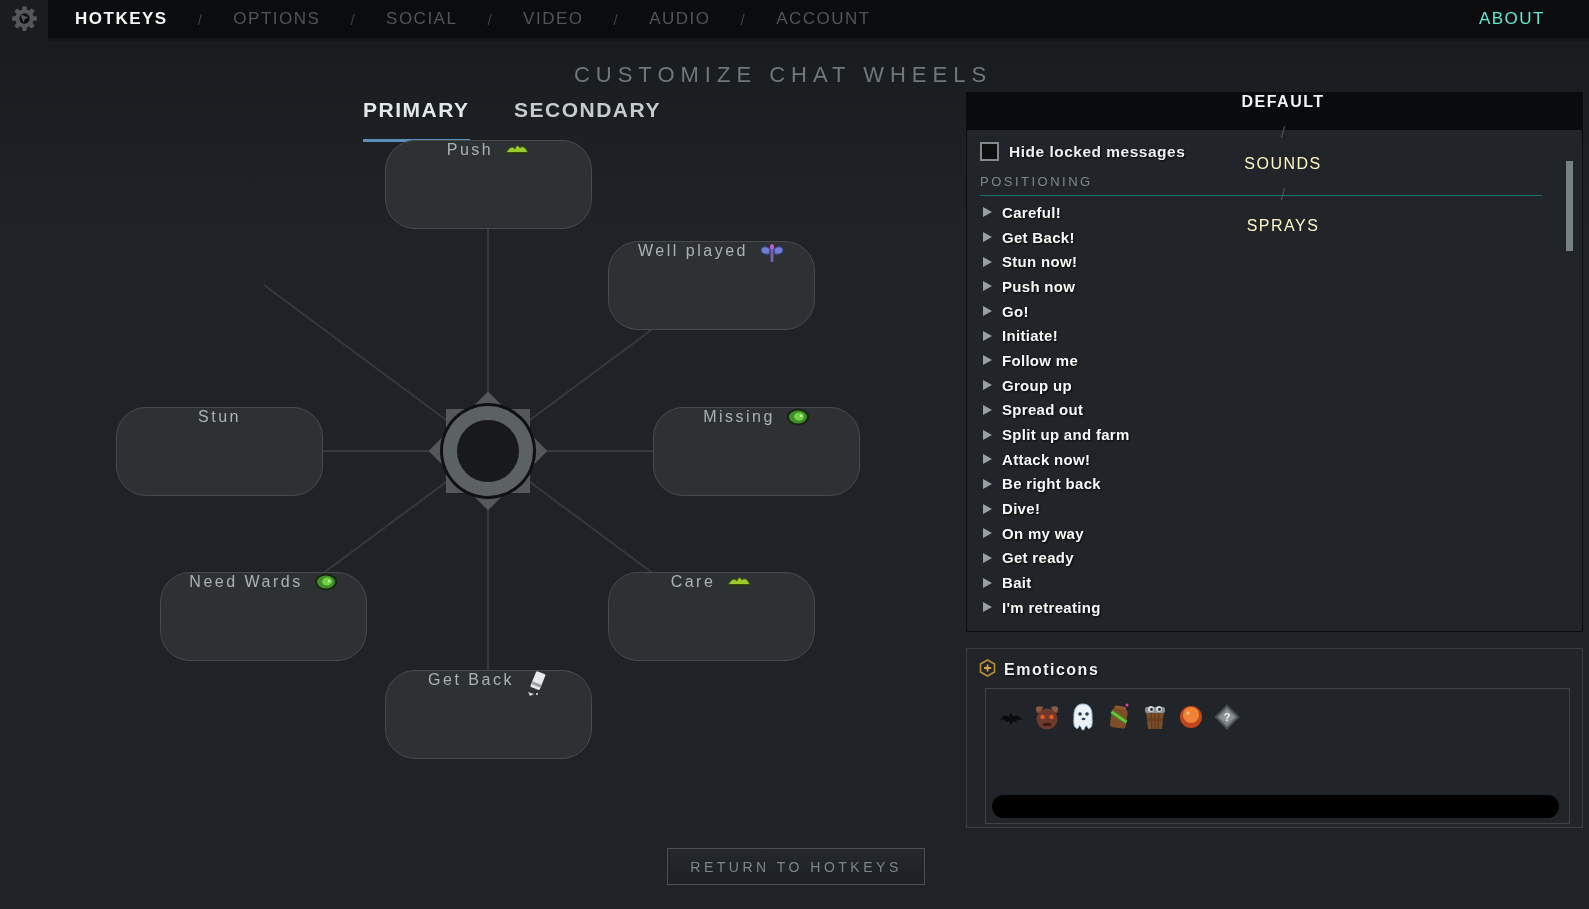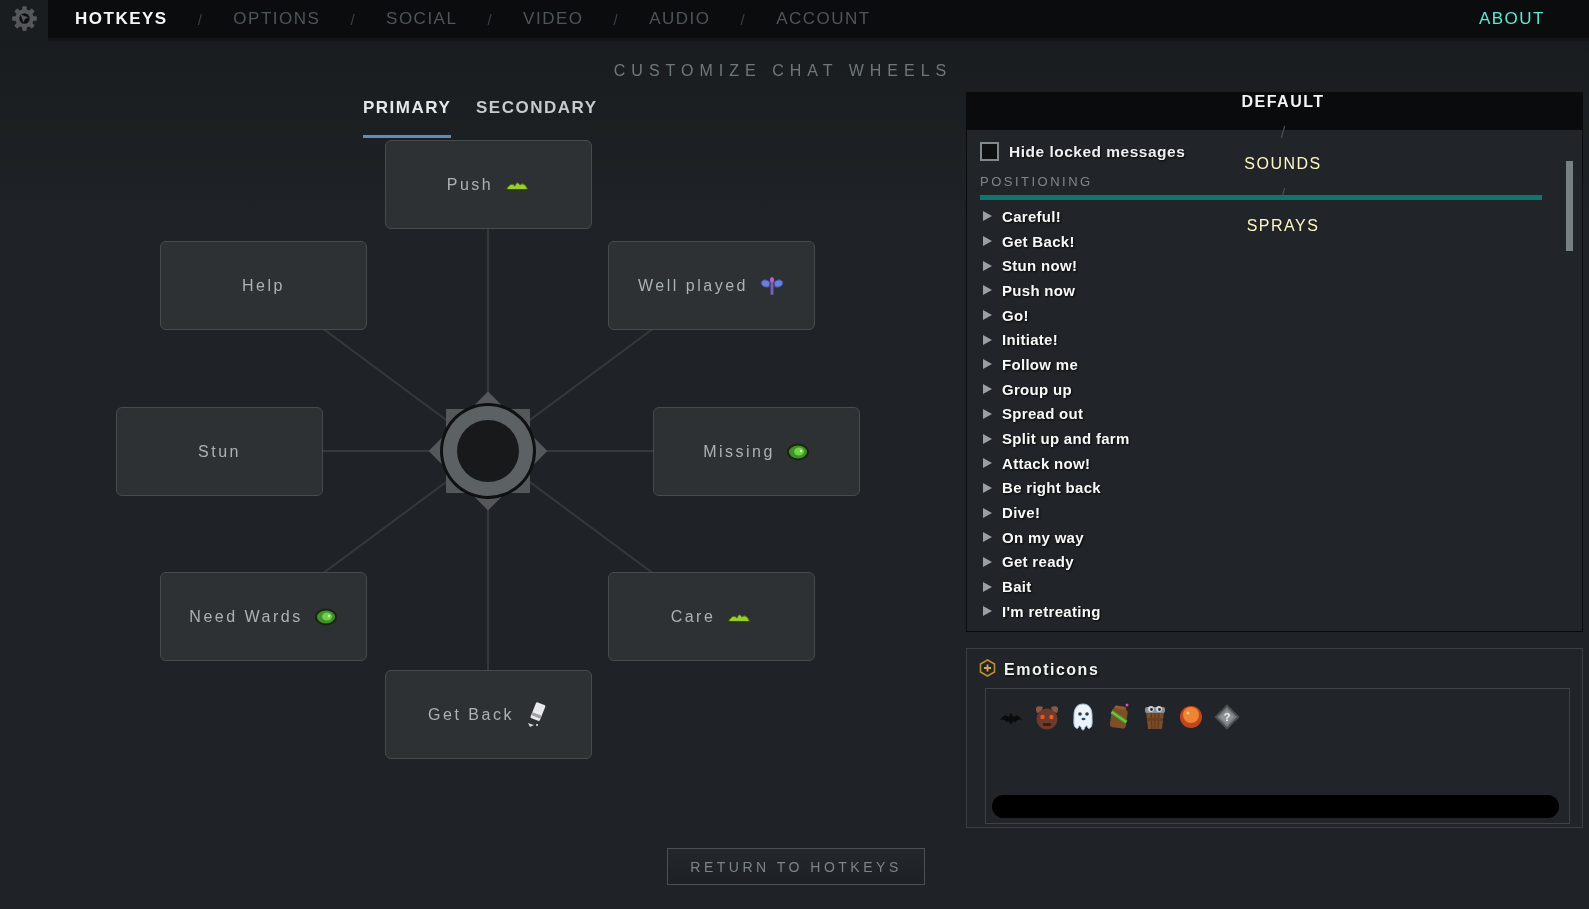--- a/index.html
+++ b/index.html
@@ -16,30 +16,30 @@
   .nav-list { margin-left:75px; display:flex; align-items:center; gap:30px;
     font-size:17px; letter-spacing:1.5px; }
   .nav-item { color:#4e5559; cursor:pointer; }
   .nav-item.active { color:#f5f7f7; font-weight:bold; }
   .nav-slash { color:#3a4044; font-size:15px; }
   .nav-about { margin-left:auto; margin-right:44px; color:#5eead4; font-size:17px;
     letter-spacing:1.5px; cursor:pointer; }
 
   
   .page-title { position:absolute; left:0; top:62px; width:1566px; text-align:center;
-    color:#6e787b; font-size:16px; letter-spacing:6px; }
-  .wheel-tab { position:absolute; top:98px; font-size:17px; letter-spacing:1.5px;
+    color:#6e787b; font-size:22px; letter-spacing:6px; }
+  .wheel-tab { position:absolute; top:98px; font-size:21px; letter-spacing:1.5px;
     padding-bottom:17px; cursor:pointer; }
   .wheel-tab.active { left:363px; color:#e3e8e8; font-weight:bold; border-bottom:3px solid #5e8fba; }
-  .wheel-tab.idle { left:476px; color:#c6cbcb; font-weight:bold; }
+  .wheel-tab.idle { left:514px; color:#c6cbcb; font-weight:bold; }
 
   
   .wheel-lines { position:absolute; left:0; top:0; pointer-events:none; }
   .slot { position:absolute; width:207px; height:89px; background:#2d3134;
-    border:1px solid #464b4d; border-radius:6px; display:flex; align-items:center;
+    border:1px solid #464b4d; border-radius:30px; display:flex; align-items:flex-start;
     justify-content:center; gap:11px; cursor:pointer; }
   .slot-label { color:#abb2b2; font-size:16px; letter-spacing:2.5px; }
   .slot-icon { display:inline-flex; }
 
   .hub { position:absolute; left:433px; top:396px; width:110px; height:110px; }
   .hub-square { position:absolute; left:13px; top:13px; width:84px; height:84px; background:#54585b; }
   .hub-square.rotated { transform:rotate(45deg); }
   .hub-circle-outer { position:absolute; left:10px; top:10px; width:90px; height:90px;
     border-radius:50%; background:#5c6163; box-shadow:0 0 0 3px #0f1012; }
   .hub-circle-inner { position:absolute; left:24px; top:24px; width:62px; height:62px;
@@ -52,21 +52,21 @@
     padding-left:17px; gap:13px; font-size:16px;flex-direction:column; }
   .msg-tab { cursor:pointer; letter-spacing:1.5px; color:#fef9c3; }
   .msg-tab.active { color:#f2f5f5; font-weight:bold; }
   .msg-slash { color:#4a5053; }
   .msg-body { padding:12px 18px 0 13px; position:relative; }
   .hide-locked-row { display:flex; align-items:center; gap:10px; cursor:pointer; }
   .checkbox { width:19px; height:19px; background:#0e0f11; border:2px solid #82898c; }
   .hide-locked-label { color:#eef1f1; font-size:15.5px; font-weight:bold; letter-spacing:.5px;
     text-shadow:1px 1px 2px rgba(0,0,0,.8); }
   .section-title { margin-top:13px; color:#7e888b; font-size:13px; letter-spacing:2.5px;
-    padding-bottom:6px; border-bottom:5px solid #0f766e; margin-right:22px; }
+    padding-bottom:6px; border-bottom:1px solid #0f766e; margin-right:22px; }
   .msg-list { list-style:none; margin-top:4px; }
   .msg-item { display:flex; align-items:center; height:24.7px; cursor:pointer; }
   .arrow-icon { width:0; height:0; border-left:9px solid #99a0a2; border-top:5.5px solid transparent;
     border-bottom:5.5px solid transparent; margin:0 10px 0 3px; }
   .msg-text { color:#f8fafa; font-size:15px; font-weight:bold; letter-spacing:.3px;
     text-shadow:1px 1px 2px rgba(0,0,0,.85); }
   .panel-scroll-thumb { position:absolute; right:9px; top:68px; width:7px; height:90px;
     background:#778082; cursor:pointer; }
 
   
@@ -146,23 +146,20 @@
   <div class="slot" style="left:385px;top:140px;">
     <span class="slot-label">Push</span>
     <span class="slot-icon">
       <svg width="26" height="14" viewBox="0 0 26 14">
         <path d="M2,12 Q7,3 11,8 Q13,2 16,7 Q20,3 24,12 Z" fill="#9acb2f" stroke="#4e6b12" stroke-width="1"></path>
         <path d="M2,12 L24,12" stroke="#22320a" stroke-width="1.5"></path>
       </svg>
     </span>
   </div>
 
-  <div class="slot" style="left:160px;top:241px;">
-    <span class="slot-label">Help</span>
-  </div>
 
   <div class="slot" style="left:608px;top:241px;">
     <span class="slot-label">Well played</span>
     <span class="slot-icon">
       <svg width="26" height="22" viewBox="0 0 26 22">
         <rect x="11.5" y="2" width="3" height="18" rx="1" fill="#7a5fae"></rect>
         <path d="M11,7 Q4,2 2,8 Q3,13 10,12 Z" fill="#6f7fd6" stroke="#3c4a9e" stroke-width="1"></path>
         <path d="M15,7 Q22,2 24,8 Q23,13 16,12 Z" fill="#6f7fd6" stroke="#3c4a9e" stroke-width="1"></path>
         <circle cx="13" cy="5" r="2.2" fill="#c05ad0"></circle>
       </svg>

